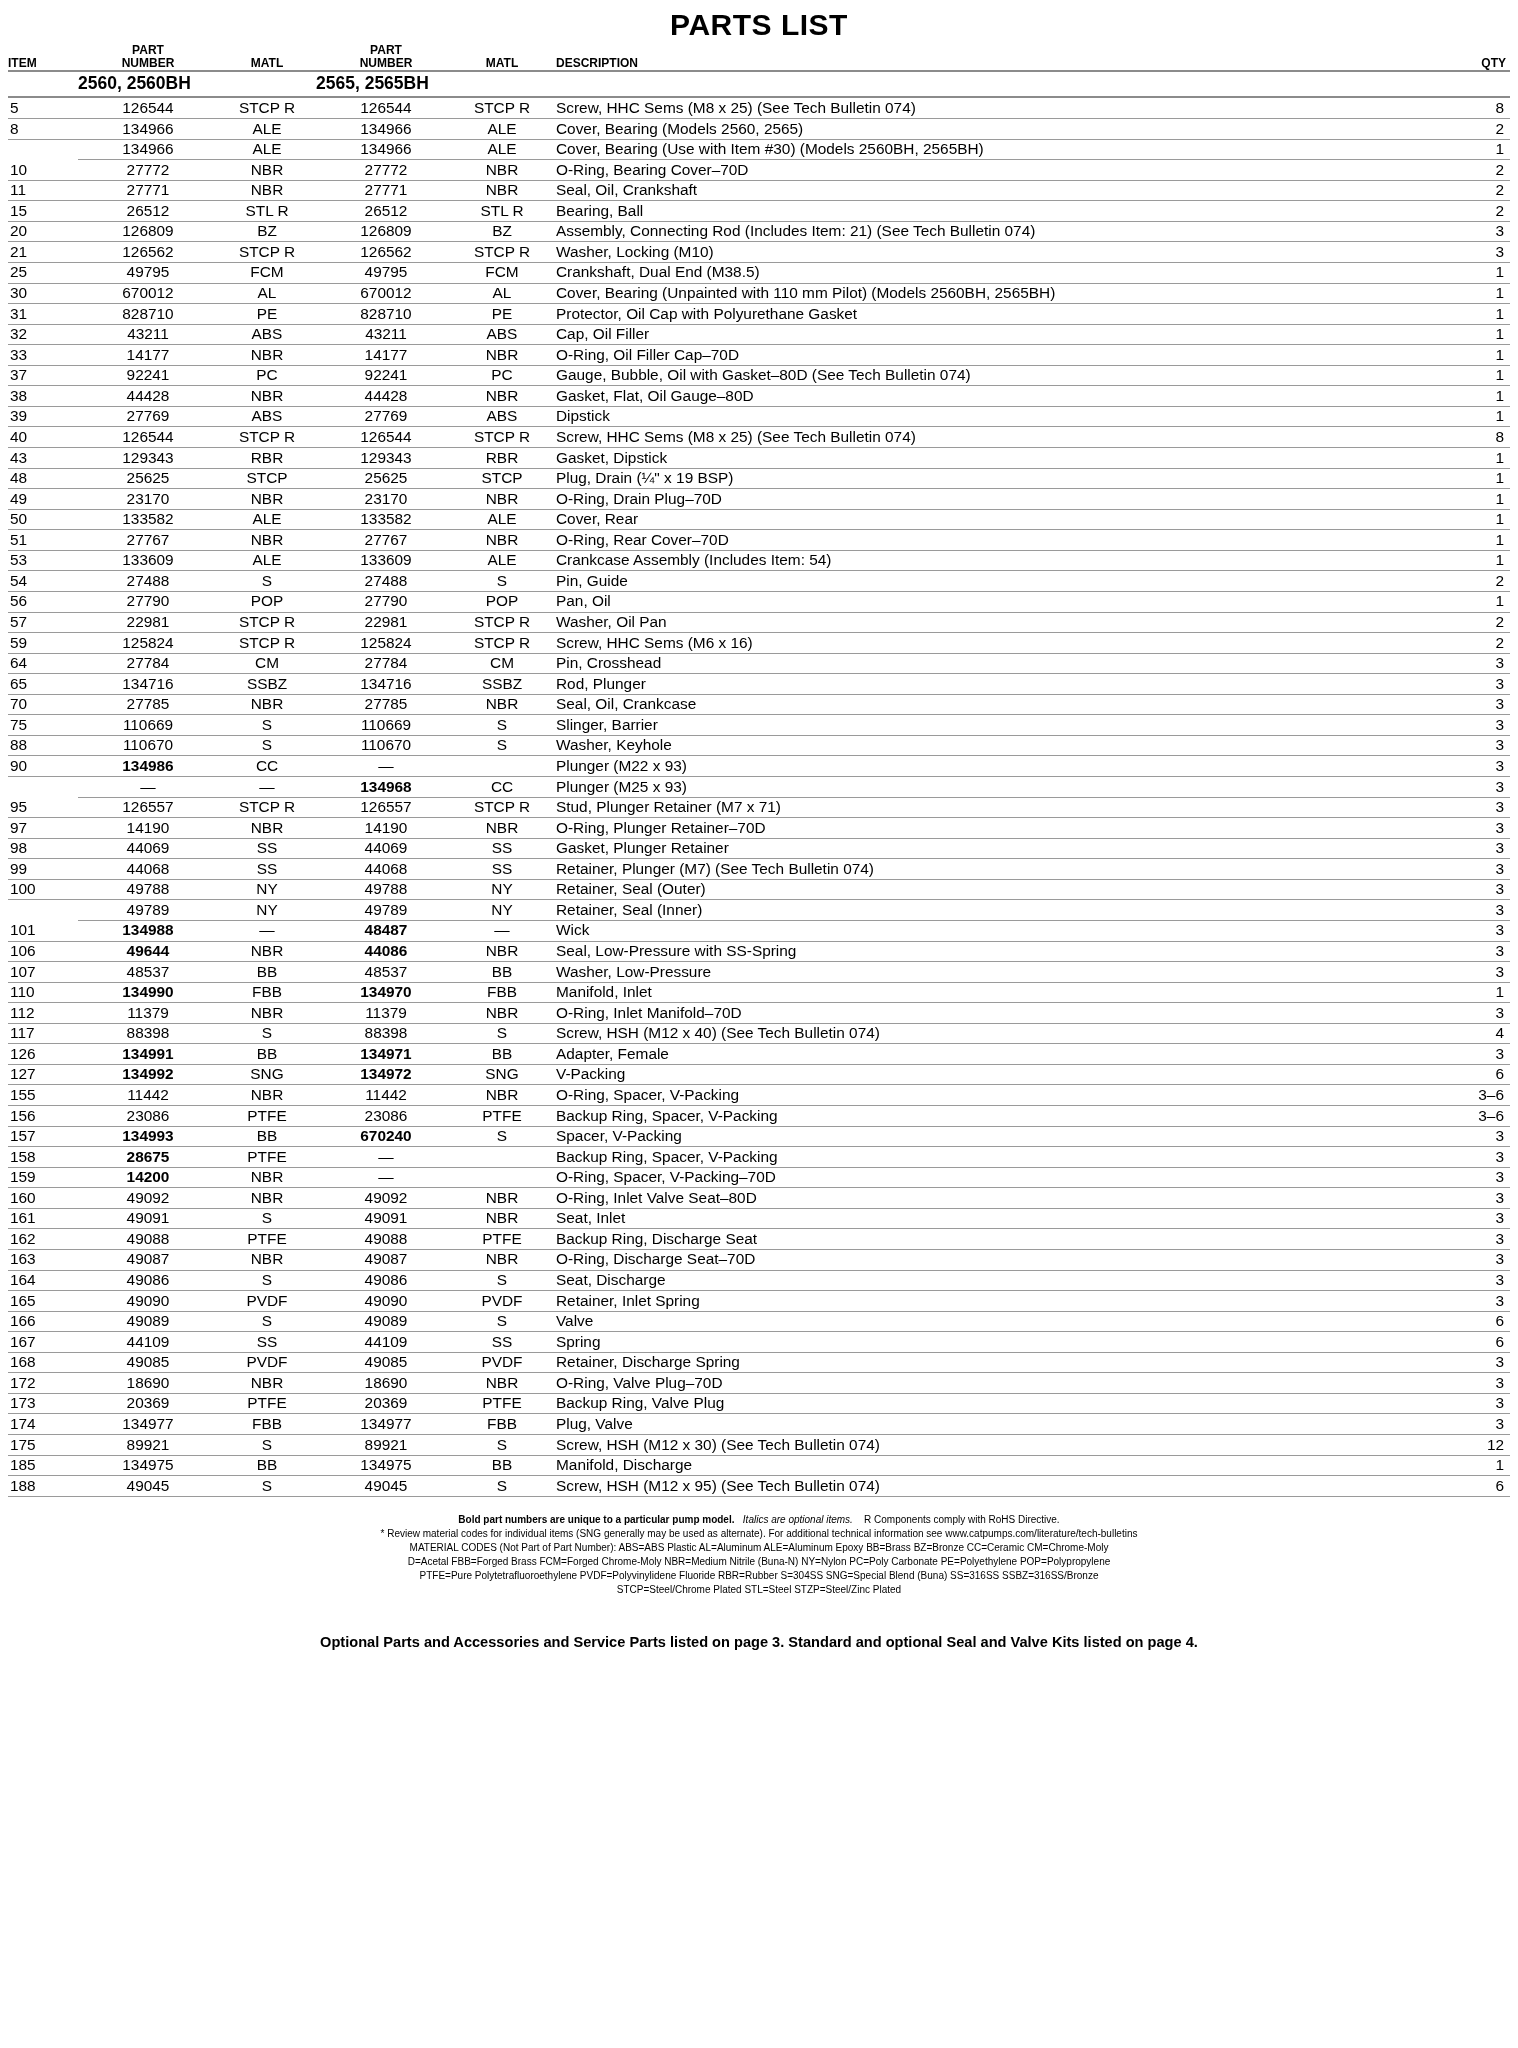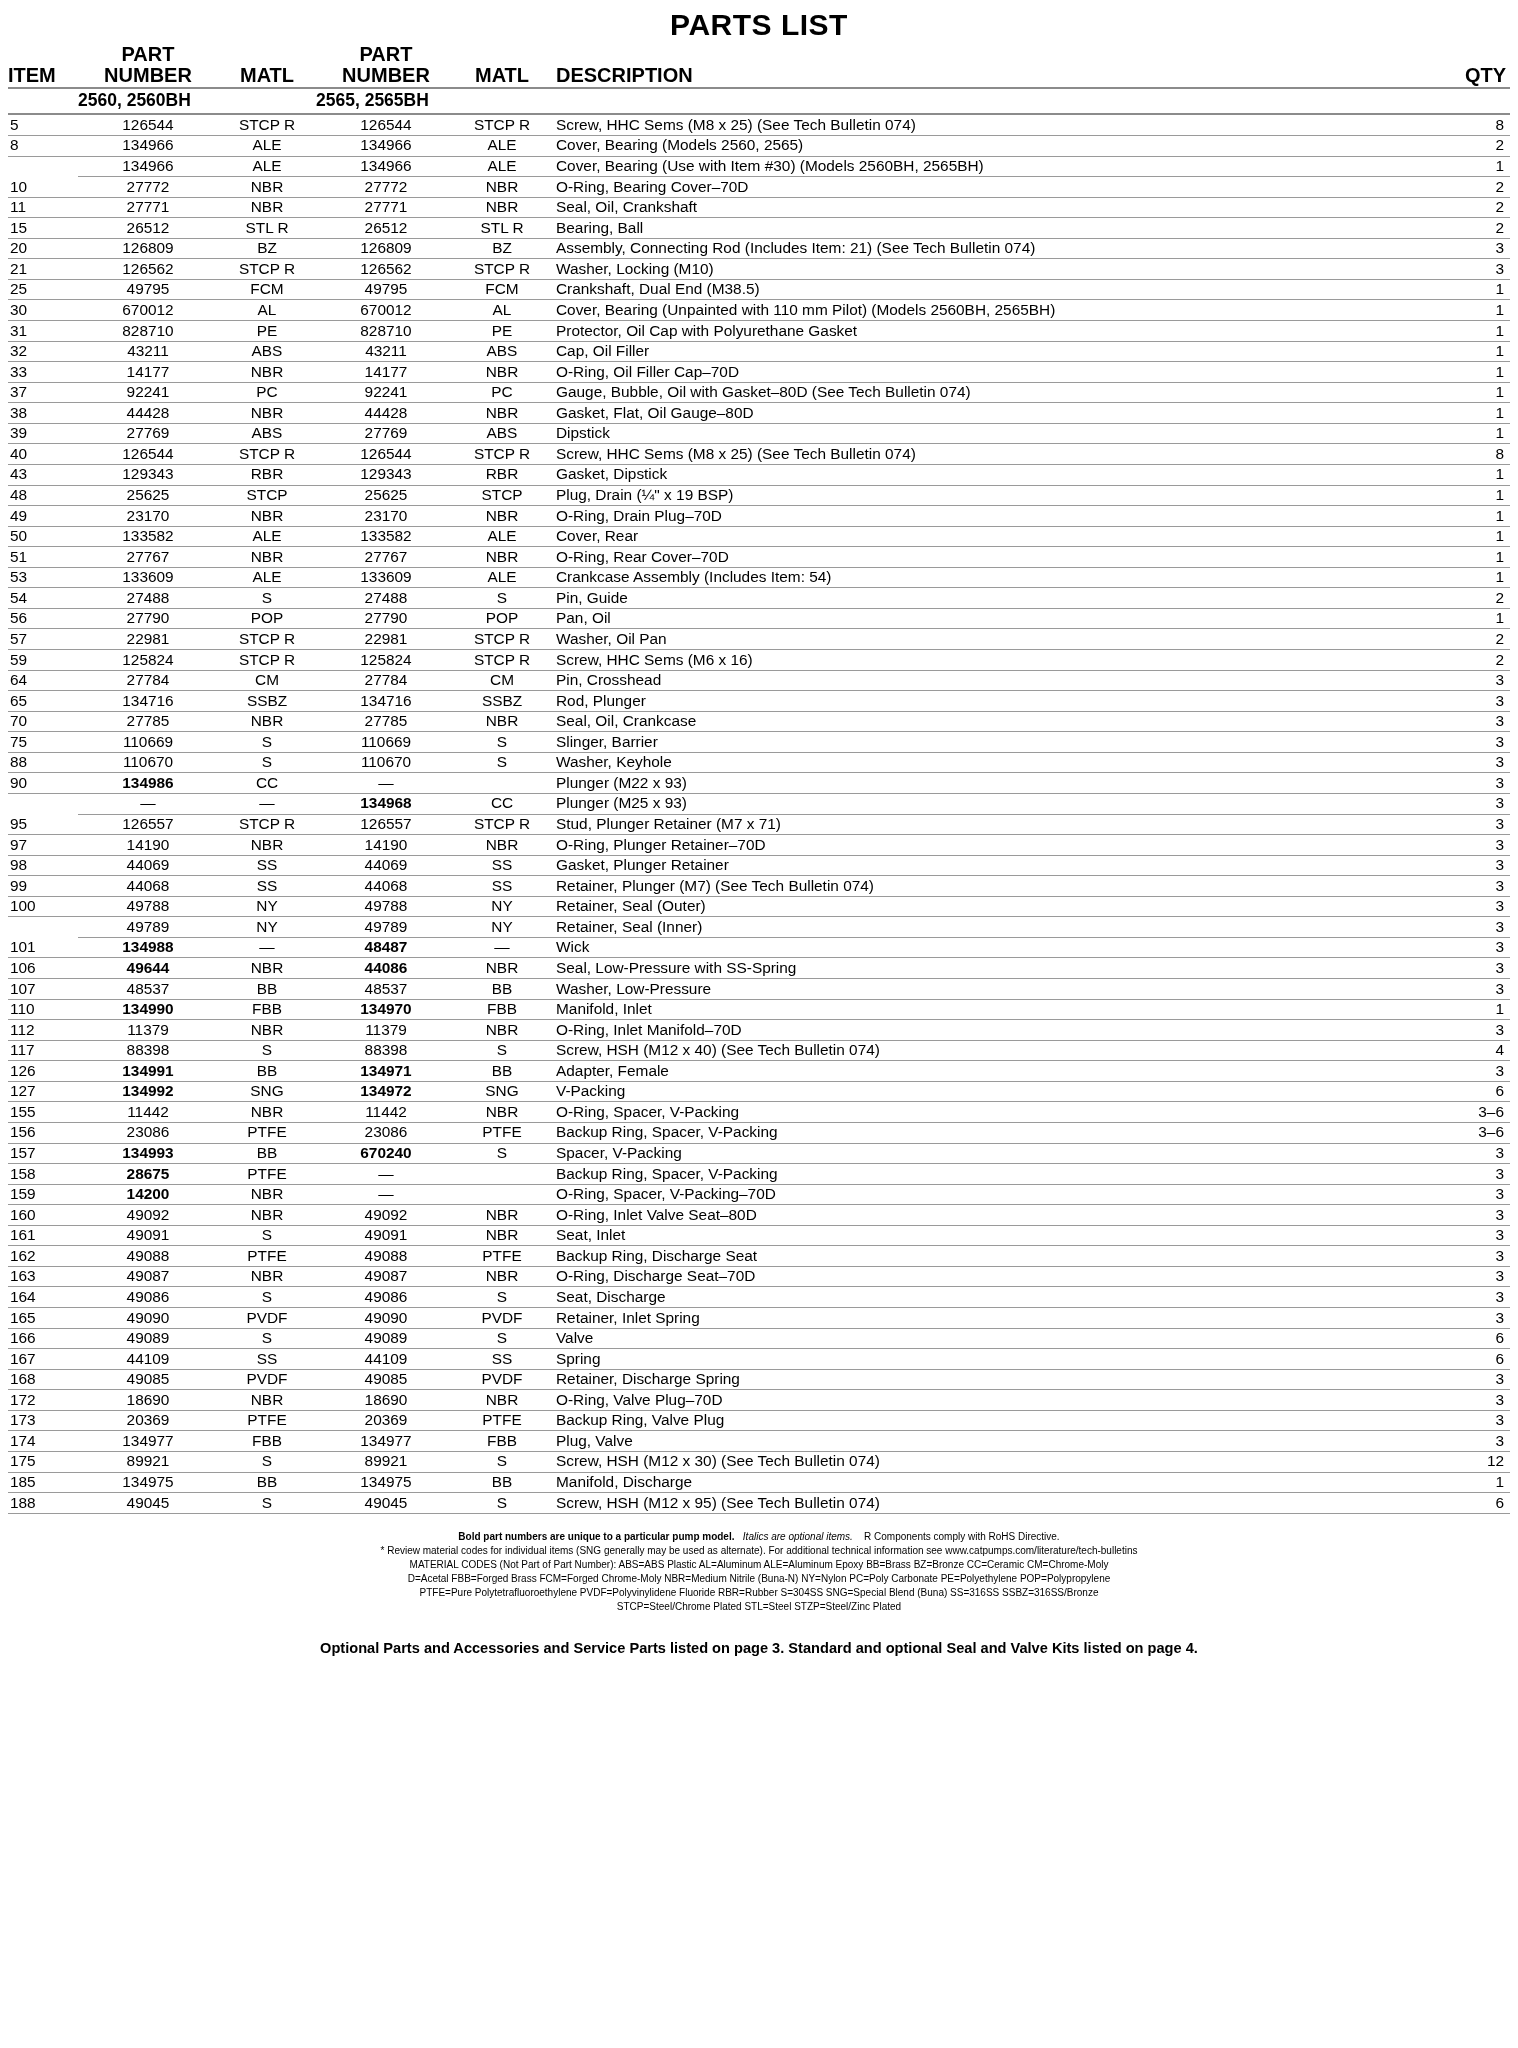--- a/index.html
+++ b/index.html
@@ -44,21 +44,21 @@
   table.parts col.c-item   { width: 70px; }
   table.parts col.c-pn1    { width: 140px; }
   table.parts col.c-ml1    { width: 98px; }
   table.parts col.c-pn2    { width: 140px; }
   table.parts col.c-ml2    { width: 92px; }
   table.parts col.c-desc   { width: auto; }
   table.parts col.c-qty    { width: 120px; }
 
   thead th {
     font-weight: bold;
-    font-size: 20px;
+    font-size: 12px;
     vertical-align: bottom;
     padding: 0 0 1px 0;
     line-height: 1.06;
   }
   th.h-item   { text-align: left;   }
   th.h-pn     { text-align: center; }
   th.h-ml     { text-align: center; }
   th.h-desc   { text-align: left; padding-left: 8px; }
   th.h-qty    { text-align: right; padding-right: 4px; }
 
@@ -107,20 +107,21 @@
     line-height: 1.40;
   }
   .footer .ln { display: block; }
   .footer .bold { font-weight: bold; }
   .footer .ital { font-style: italic; }
   .footer-gap { height: 26px; }
   .footer-final {
     text-align: center;
     font-size: 14.6px;
     font-weight: bold;
+    margin-top: 11px;
   }
 </style>
 </head>
 <body>
 
 <div class="page">
 
   <div class="title">PARTS LIST</div>
 
   <table class="parts">

